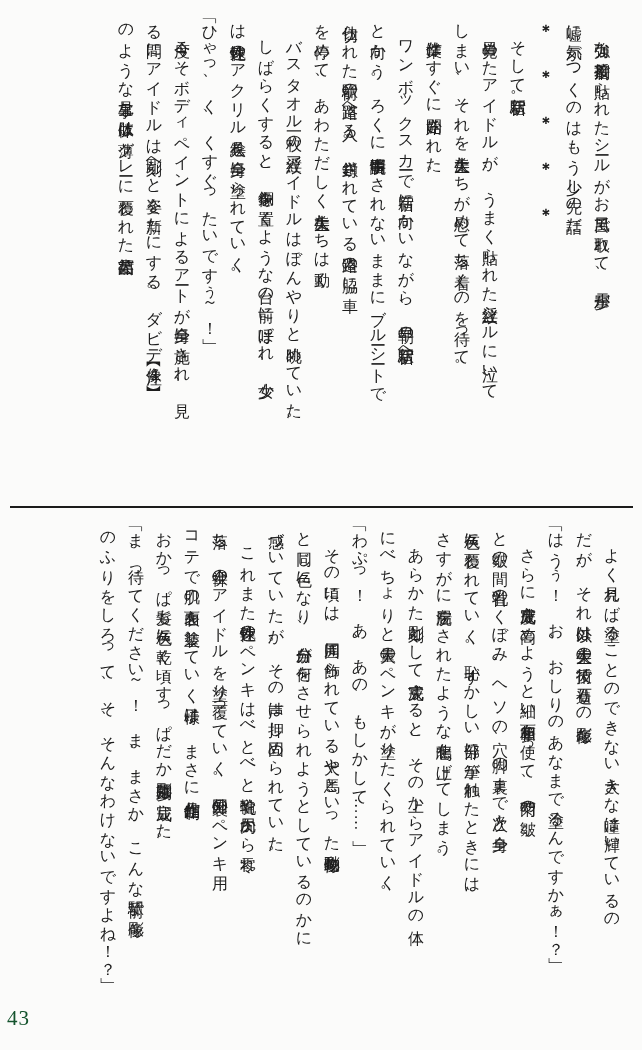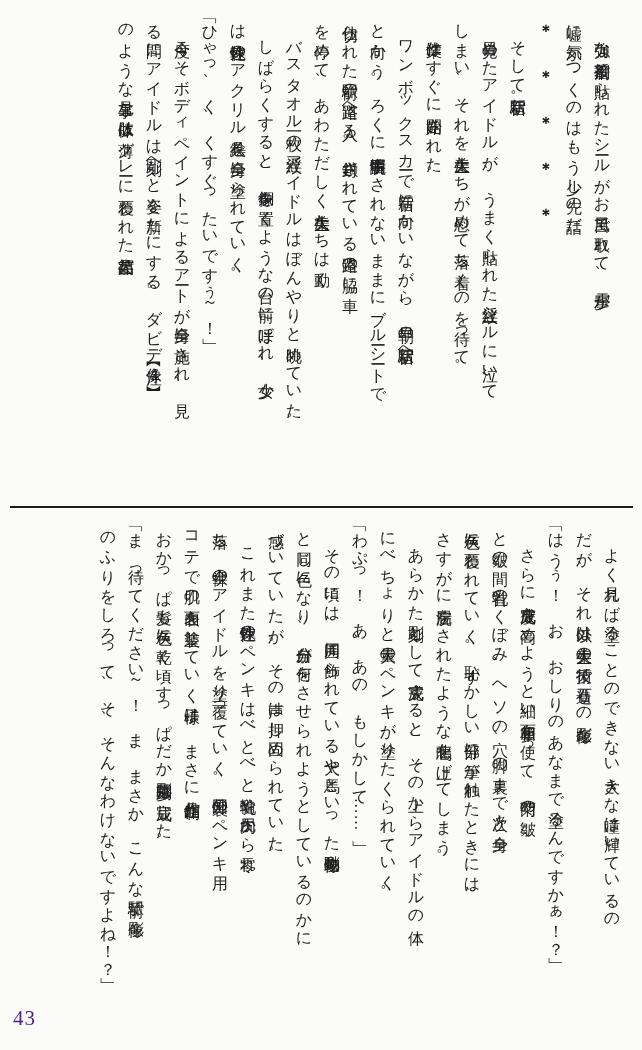--- a/index.html
+++ b/index.html
@@ -30,22 +30,22 @@
   }
   .gap-after{margin-left:24px}
   .gap-both{margin-left:15px;margin-right:15px}
   #sec-top{top:13px;right:26px;width:606px;height:474px}
   #sec-bottom{top:521px;right:16px;width:622px;height:478px}
   .divider{
     position:absolute;top:506px;left:10px;right:9px;height:2px;
     background:#1b1b1b;
   }
   .pagenum{
-    position:absolute;left:13px;top:1006px;
-    font-size:21px;letter-spacing:1px;color:#4c1d95;
+    position:absolute;left:7px;top:1006px;
+    font-size:21px;letter-spacing:1px;color:#14532d;
   }
 </style>
 </head>
 <body>
 
 <div>
 
   <div id="sec-top" class="vtext">
       <p class="line para">強力な接着剤で貼られたシールがお風呂で取れて、雪歩が</p>
       <p class="line">嘘に気がつくのはもう少し先の話だ。</p>

